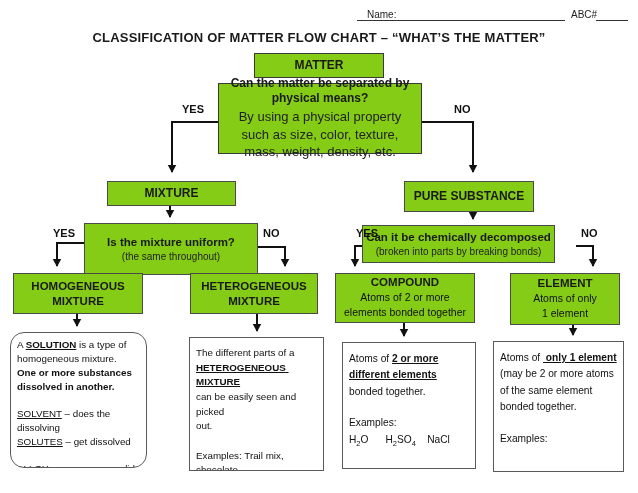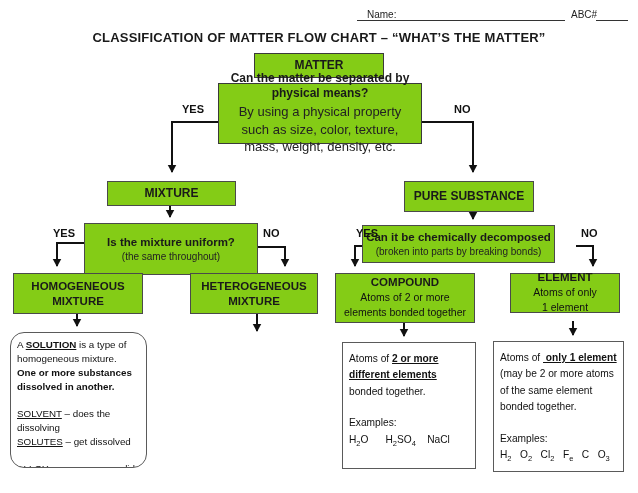--- a/index.html
+++ b/index.html
@@ -62,21 +62,21 @@
       <path d="M 257 314 L 257 331" marker-end="url(#ah)"></path>
       <path d="M 404 323 L 404 336" marker-end="url(#ah)"></path>
       <path d="M 573 321 L 573 335" marker-end="url(#ah)"></path>
     </g>
   </svg>
 
   <div class="abs box" style="left:254px;top:53px;width:130px;height:25px;">
     <span class="nb">MATTER</span>
   </div>
 
-  <div class="abs box" style="left:218px;top:83px;width:204px;height:61px;padding:4px 8px;">
+  <div class="abs box" style="left:218px;top:83px;width:204px;height:71px;padding:4px 8px;">
     <span class="nb">Can the matter be separated by physical means?</span>
     <span class="note">By using a physical property such as size, color, texture, mass, weight, density, etc.</span>
   </div>
 
   <span class="abs edge-label" style="left:182px;top:103px;">YES</span>
   <span class="abs edge-label" style="left:454px;top:103px;">NO</span>
 
   <div class="abs box thin" style="left:107px;top:181px;width:129px;height:25px;">
     <span class="nb">MIXTURE</span>
   </div>
@@ -104,48 +104,55 @@
   </div>
   <div class="abs box thin" style="left:190px;top:273px;width:128px;height:41px;">
     <span class="nb-sm">HETEROGENEOUS</span>
     <span class="nb-sm">MIXTURE</span>
   </div>
   <div class="abs box thin" style="left:335px;top:273px;width:140px;height:50px;">
     <span class="nb-sm">COMPOUND</span>
     <span class="desc">Atoms of 2 or more</span>
     <span class="desc">elements bonded together</span>
   </div>
-  <div class="abs box thin" style="left:510px;top:273px;width:110px;height:40px;">
+  <div class="abs box thin" style="left:510px;top:273px;width:110px;height:52px;">
     <span class="nb-sm">ELEMENT</span>
     <span class="desc">Atoms of only</span>
     <span class="desc">1 element</span>
   </div>
 
   <div class="abs detail d1" style="left:10px;top:332px;width:137px;height:136px;border-radius:14px;">
       <div class="rl"><span>A </span><span class="b u">SOLUTION</span><span> is a type of</span></div>
       <div class="rl"><span>homogeneous mixture.</span></div>
       <div class="rl"><span class="b">One or more substances</span></div>
       <div class="rl"><span class="b">dissolved in another.</span></div>
       <div class="rl"></div>
       <div class="rl"><span class="u">SOLVENT</span><span> – does the dissolving</span></div>
       <div class="rl"><span class="u">SOLUTES</span><span> – get dissolved</span></div>
       <div class="rl"></div>
       <div class="rl"><span>ALLOY – one or more solids</span></div>
     </div>
+  <div class="abs detail d2" style="left:189px;top:337px;width:135px;height:134px;padding-top:8px;">
+      <div class="rl"><span>The different parts of a</span></div>
+      <div class="rl"><span class="b u">HETEROGENEOUS MIXTURE</span></div>
+      <div class="rl"><span>can be easily seen and picked</span></div>
+      <div class="rl"><span>out.</span></div>
+      <div class="rl"></div>
+      <div class="rl"><span>Examples: Trail mix, chocolate</span></div>
+    </div>
   <div class="abs detail d3" style="left:342px;top:342px;width:134px;height:127px;padding-top:8px;">
       <div class="rl"><span>Atoms of </span><span class="b u">2 or more</span></div>
       <div class="rl"><span class="b u">different elements</span></div>
       <div class="rl"><span>bonded together.</span></div>
       <div class="rl"></div>
       <div class="rl"><span>Examples:</span></div>
       <div class="rl"><span>H</span><sub>2</sub><span>O      H</span><sub>2</sub><span>SO</span><sub>4</sub><span>    NaCl</span></div>
     </div>
   <div class="abs detail d4" style="left:493px;top:341px;width:131px;height:131px;padding-top:8px;">
       <div class="rl"><span>Atoms of </span><span class="b u"> only 1 element</span></div>
       <div class="rl"><span>(may be 2 or more atoms</span></div>
       <div class="rl"><span>of the same element</span></div>
       <div class="rl"><span>bonded together.</span></div>
       <div class="rl"></div>
       <div class="rl"><span>Examples:</span></div>
-      <div class="rl"><span>H</span><sub>2</sub><span>   O</span><sub>2</sub><span>   Cl</span><sub>2</sub><span>   F</span><sub>e</sub><span>   C   O</span><sub>3</sub></div>
     </div>
 
 </div>
 
 </body></html>

